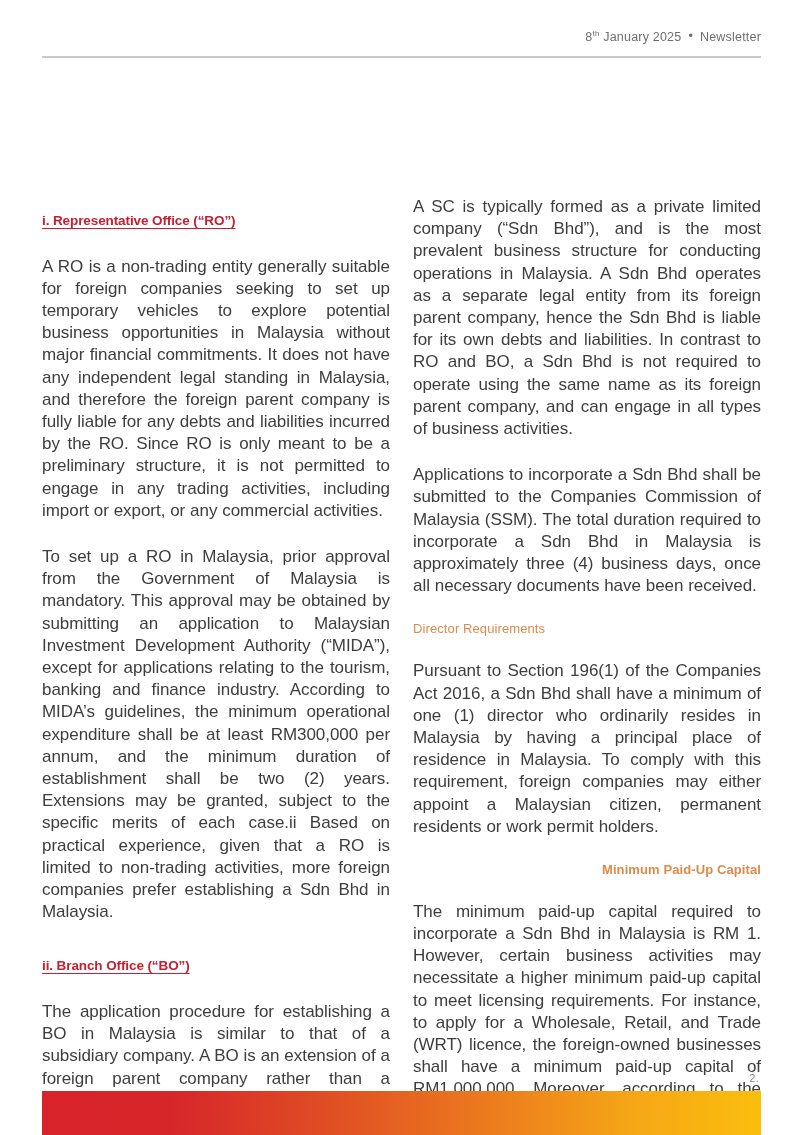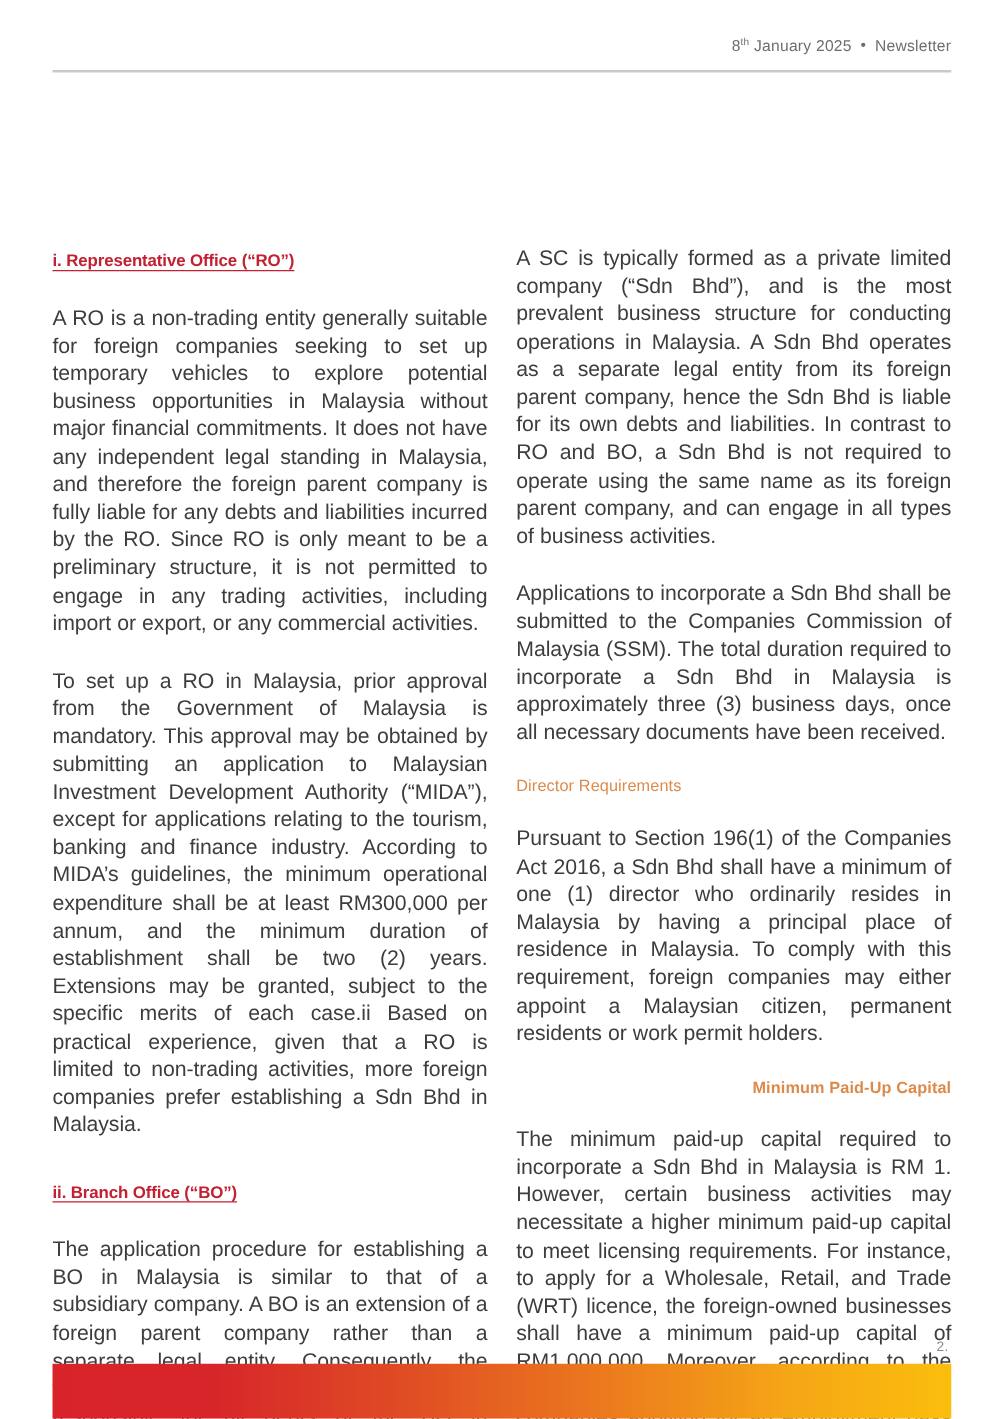--- a/index.html
+++ b/index.html
@@ -69,21 +69,21 @@
     top: 196px;
     width: 719px;
     display: flex;
     justify-content: space-between;
   }
   .col {
     width: 348px;
   }
 
   h2.section-heading {
-    margin: 4px 0 26px 0;
+    margin: 16px 0 26px 0;
     font-size: 13.5px;
     font-weight: bold;
     color: #C32032;
     text-decoration: underline;
     text-underline-offset: 3px;
     letter-spacing: -0.1px;
     line-height: 1.3;
   }
   h2.section-heading.spaced-top {
     margin-top: 34px;
@@ -148,21 +148,21 @@
     <div class="col">
       <h2 class="section-heading">i. Representative Office (“RO”)</h2>
       <p class="body-text">A RO is a non-trading entity generally suitable for foreign companies seeking to set up temporary vehicles to explore potential business opportunities in Malaysia without major financial commitments. It does not have any independent legal standing in Malaysia, and therefore the foreign parent company is fully liable for any debts and liabilities incurred by the RO. Since RO is only meant to be a preliminary structure, it is not permitted to engage in any trading activities, including import or export, or any commercial activities.</p>
       <p class="body-text">To set up a RO in Malaysia, prior approval from the Government of Malaysia is mandatory. This approval may be obtained by submitting an application to Malaysian Investment Development Authority (“MIDA”), except for applications relating to the tourism, banking and finance industry. According to MIDA’s guidelines, the minimum operational expenditure shall be at least RM300,000 per annum, and the minimum duration of establishment shall be two (2) years. Extensions may be granted, subject to the specific merits of each case.ii Based on practical experience, given that a RO is limited to non-trading activities, more foreign companies prefer establishing a Sdn Bhd in Malaysia.</p>
       <h2 class="section-heading spaced-top">ii. Branch Office (“BO”)</h2>
       <p class="body-text">The application procedure for establishing a BO in Malaysia is similar to that of a subsidiary company. A BO is an extension of a foreign parent company rather than a separate legal entity. Consequently, the foreign parent company is liable and responsible for all debts of the BO in Malaysia. This structure is often recommended for foreign companies looking to establish and conduct short-term business operations in Malaysia. For tax purposes, a BO is considered a non-resident and thus subject to a corporate income tax rate of 24%.</p>
     </div>
 
     <div class="col">
       <p class="body-text">A SC is typically formed as a private limited company (“Sdn Bhd”), and is the most prevalent business structure for conducting operations in Malaysia. A Sdn Bhd operates as a separate legal entity from its foreign parent company, hence the Sdn Bhd is liable for its own debts and liabilities. In contrast to RO and BO, a Sdn Bhd is not required to operate using the same name as its foreign parent company, and can engage in all types of business activities.</p>
-      <p class="body-text">Applications to incorporate a Sdn Bhd shall be submitted to the Companies Commission of Malaysia (SSM). The total duration required to incorporate a Sdn Bhd in Malaysia is approximately three (3) business days, once all necessary documents have been received.</p>
+      <p class="body-text">Applications to incorporate a Sdn Bhd shall be submitted to the Companies Commission of Malaysia (SSM). The total duration required to incorporate a Sdn Bhd in Malaysia is approximately three (4) business days, once all necessary documents have been received.</p>
       <h3 class="sub-heading">Director Requirements</h3>
       <p class="body-text">Pursuant to Section 196(1) of the Companies Act 2016, a Sdn Bhd shall have a minimum of one (1) director who ordinarily resides in Malaysia by having a principal place of residence in Malaysia. To comply with this requirement, foreign companies may either appoint a Malaysian citizen, permanent residents or work permit holders.</p>
       <h3 class="sub-heading bold">Minimum Paid-Up Capital</h3>
       <p class="body-text">The minimum paid-up capital required to incorporate a Sdn Bhd in Malaysia is RM 1. However, certain business activities may necessitate a higher minimum paid-up capital to meet licensing requirements. For instance, to apply for a Wholesale, Retail, and Trade (WRT) licence, the foreign-owned businesses shall have a minimum paid-up capital of RM1,000,000. Moreover, according to the Expatriate Services Division (ESD), companies applying for an employment pass for expatriate personnel shall meet the following minimum paid-up capital requirements:</p>
     </div>
 
   </div>
 
   <div class="page-number">2.</div>
   <div class="footer-bar"></div>

